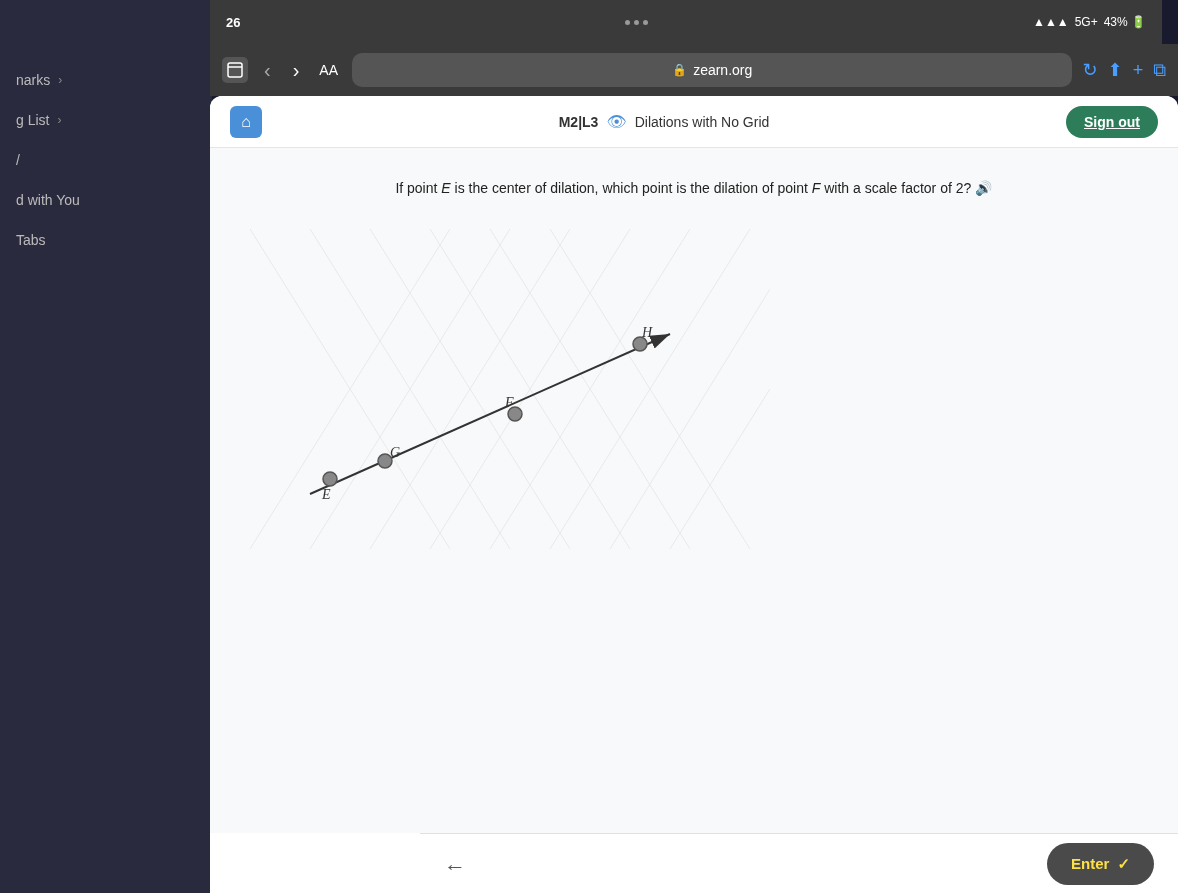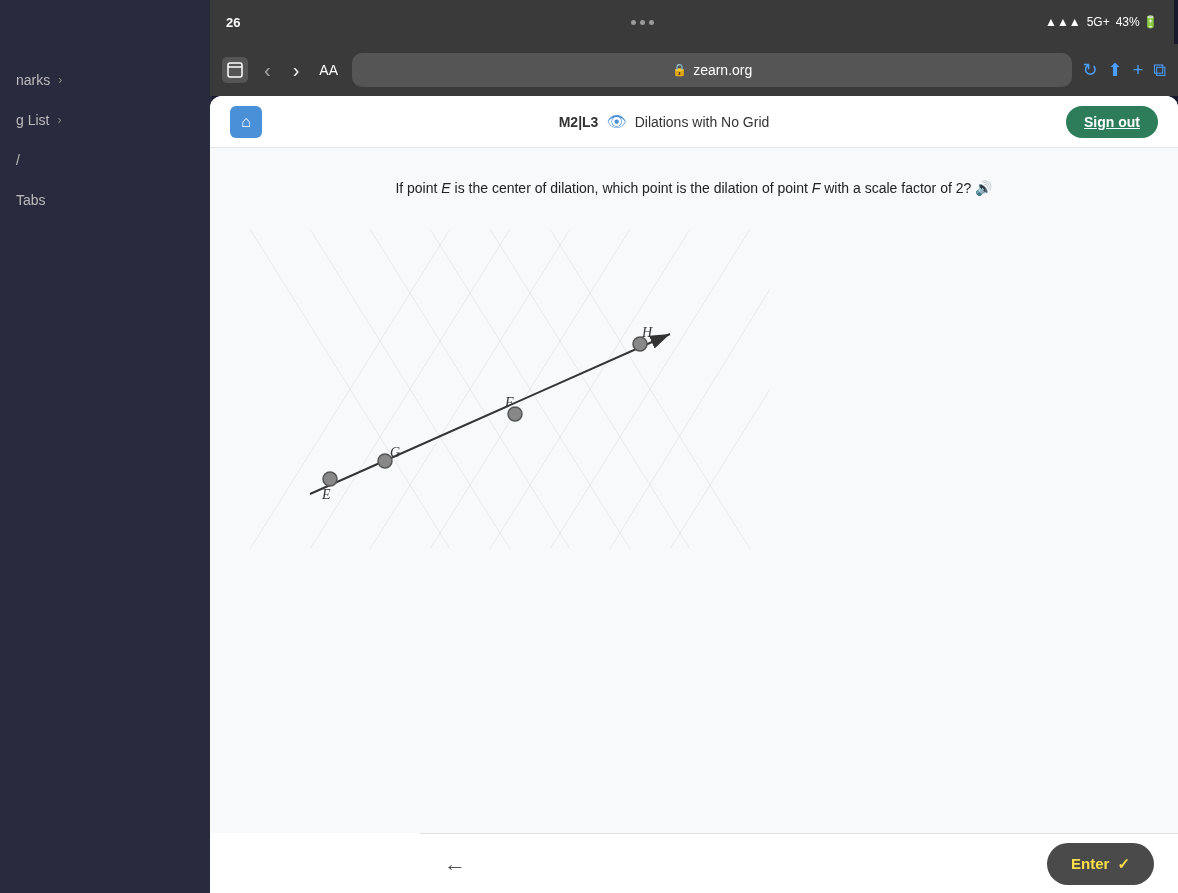--- a/index.html
+++ b/index.html
@@ -20,21 +20,21 @@
       width: 212px;
       height: 893px;
       background: #2a2a3e;
     }
 
     
     .status-bar {
       position: absolute;
       left: 210px;
       top: 0;
-      right: 4px;
+      right: 16px;
       height: 44px;
       background: #3a3a3a;
       display: flex;
       align-items: center;
       justify-content: space-between;
       padding: 0 16px;
       color: #fff;
       font-size: 13px;
     }
 
@@ -314,20 +314,23 @@
       <span class="arrow">›</span>
     </div>
     <div class="sidebar-item-row">
       <span>g List</span>
       <span class="arrow">›</span>
     </div>
     <div class="sidebar-item-row">
       <span>/</span>
     </div>
     <div class="sidebar-item-row">
+      <span>d with You</span>
+    </div>
+    <div class="sidebar-item-row">
       <span>Tabs</span>
     </div>
   </div>
 </div>
 
 <div class="status-bar">
   <div class="status-left">
     <span>26</span>
   </div>
   <div class="status-center">

